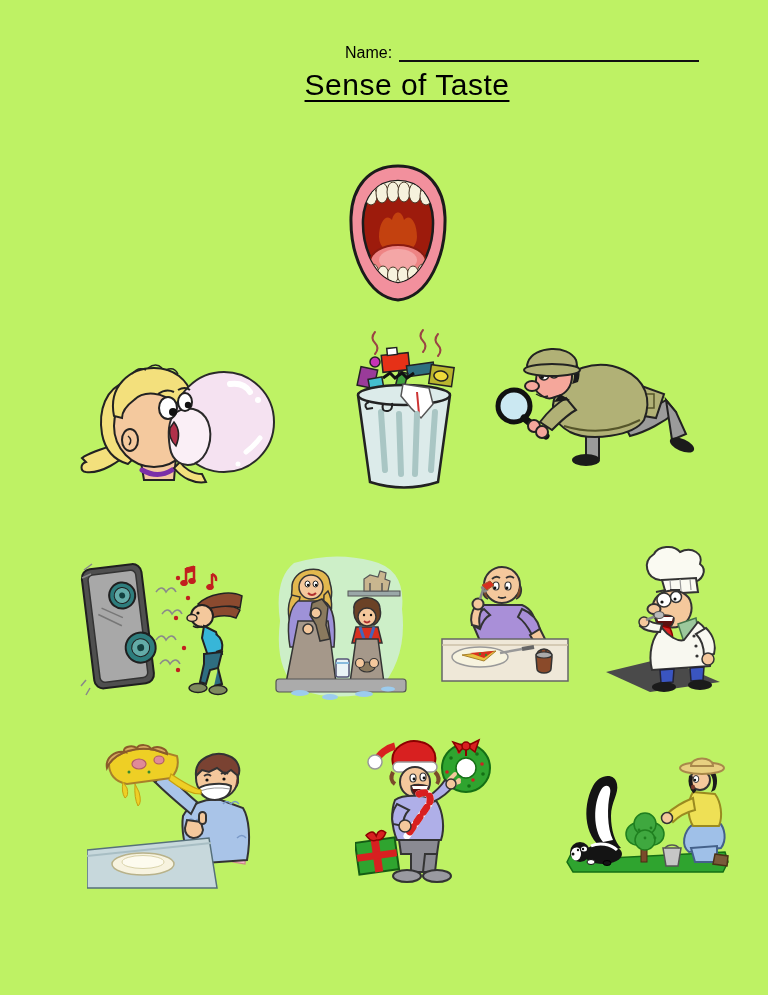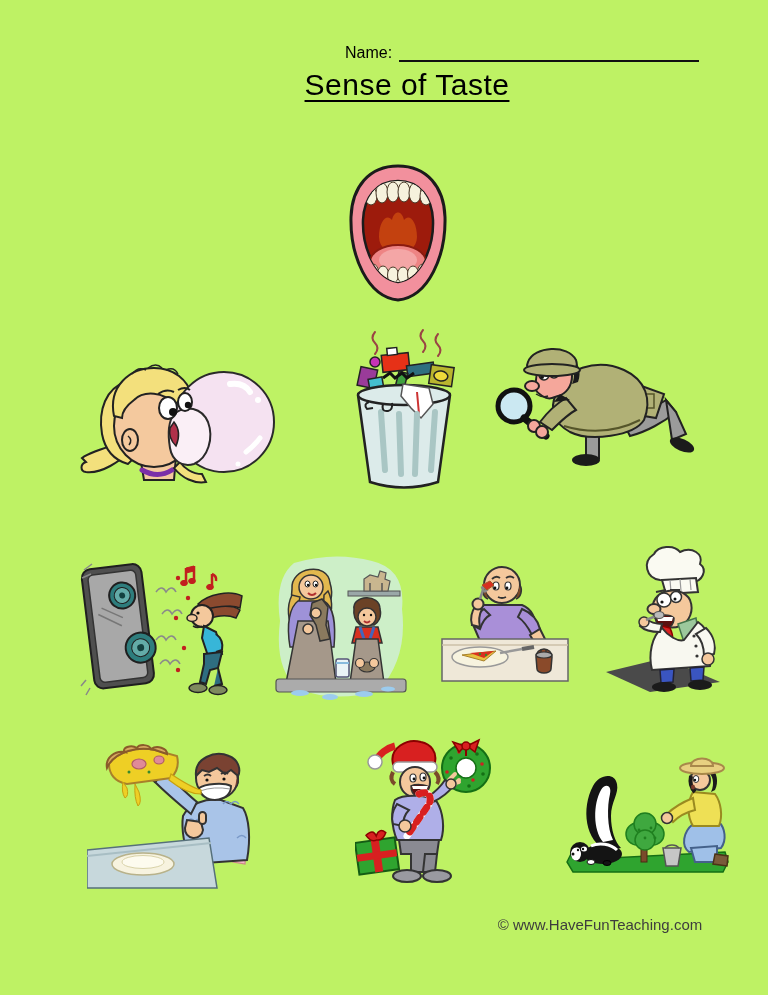--- a/index.html
+++ b/index.html
@@ -449,14 +449,13 @@
       <path d="M142,22 C148,24 150,34 146,42 L150,40 C154,32 152,22 146,18 Z" fill="#1b1b1b"></path>
       <path d="M126,26 q-2,10 4,16" fill="none" stroke="#1b1b1b" stroke-width="4"></path>
       <ellipse cx="131" cy="29" rx="2.8" ry="3.5" fill="#fff" stroke="#333" stroke-width="1"></ellipse>
       <circle cx="130" cy="30" r="1.2" fill="#111"></circle>
       <ellipse cx="128" cy="37" rx="2" ry="2.6" fill="#7A3A2A"></ellipse>
       <ellipse cx="137" cy="18" rx="22" ry="6" fill="#E8D080" stroke="#A8884A" stroke-width="2"></ellipse>
       <path d="M126,16 C126,6 148,6 148,16 Z" fill="#E8D080" stroke="#A8884A" stroke-width="2"></path>
     </svg>
   </figure>
 
-  <div class="footer">© www.HaveFunTeaching.com</div>
 </div>
 
 </body></html>

